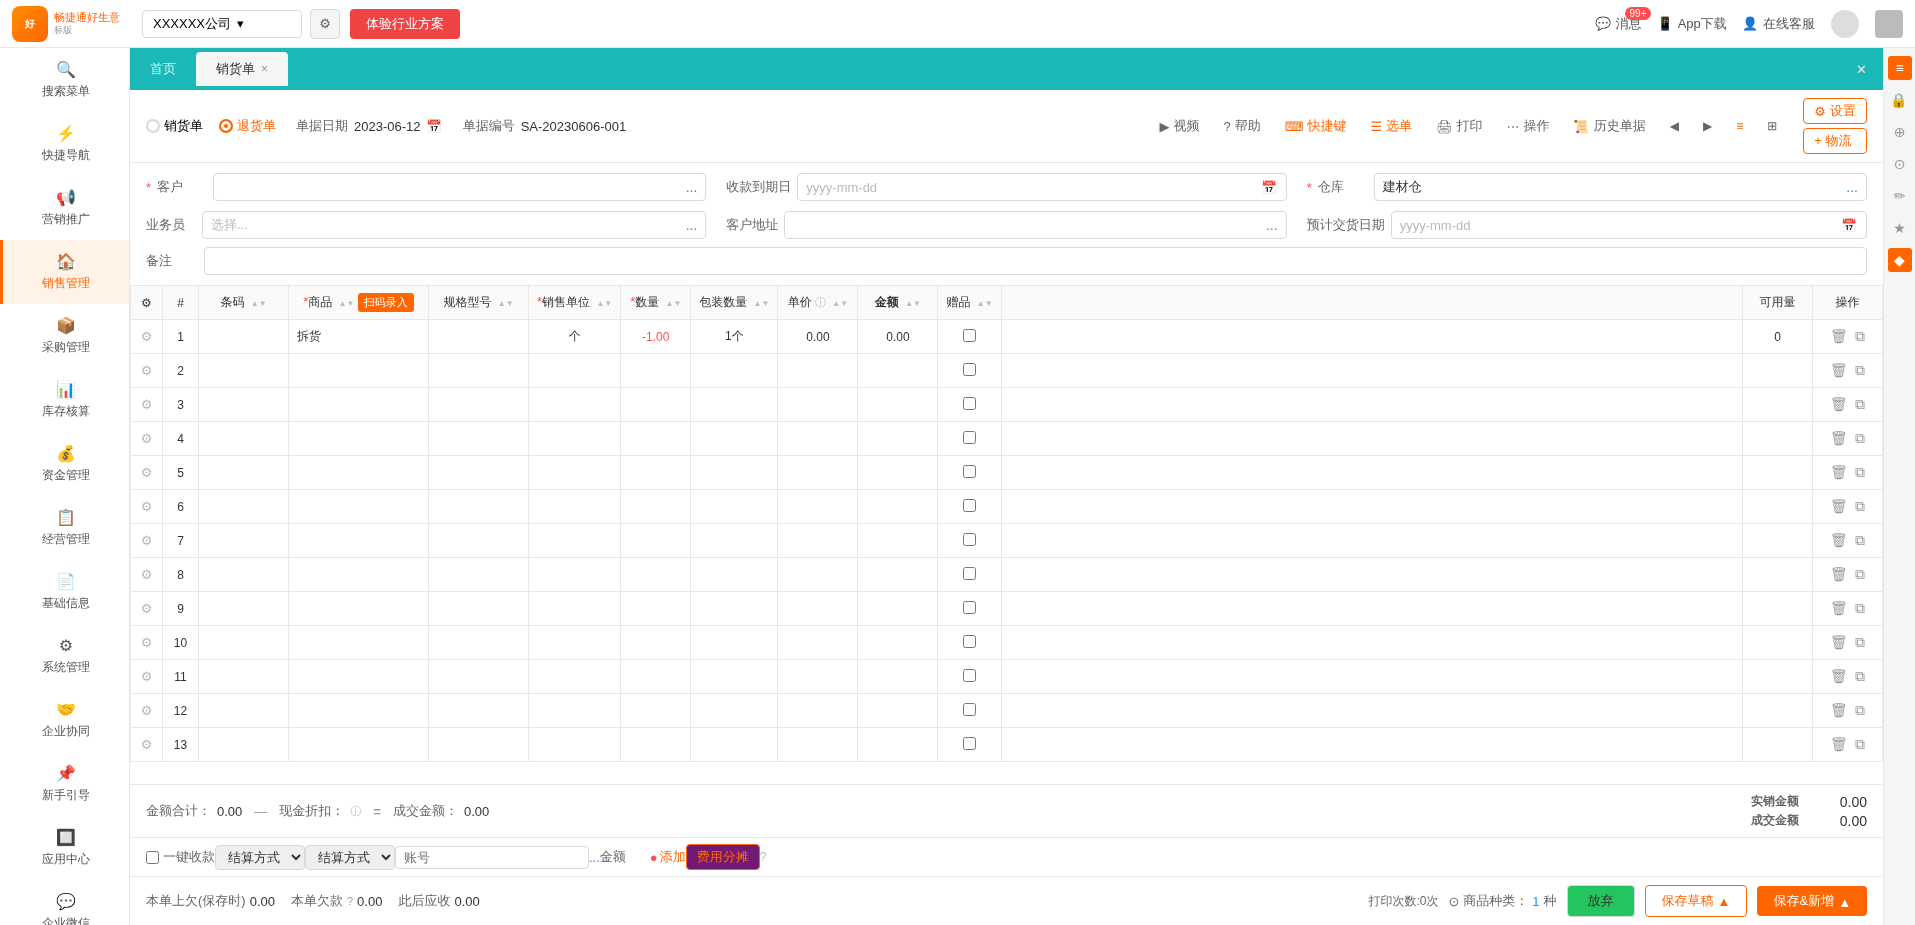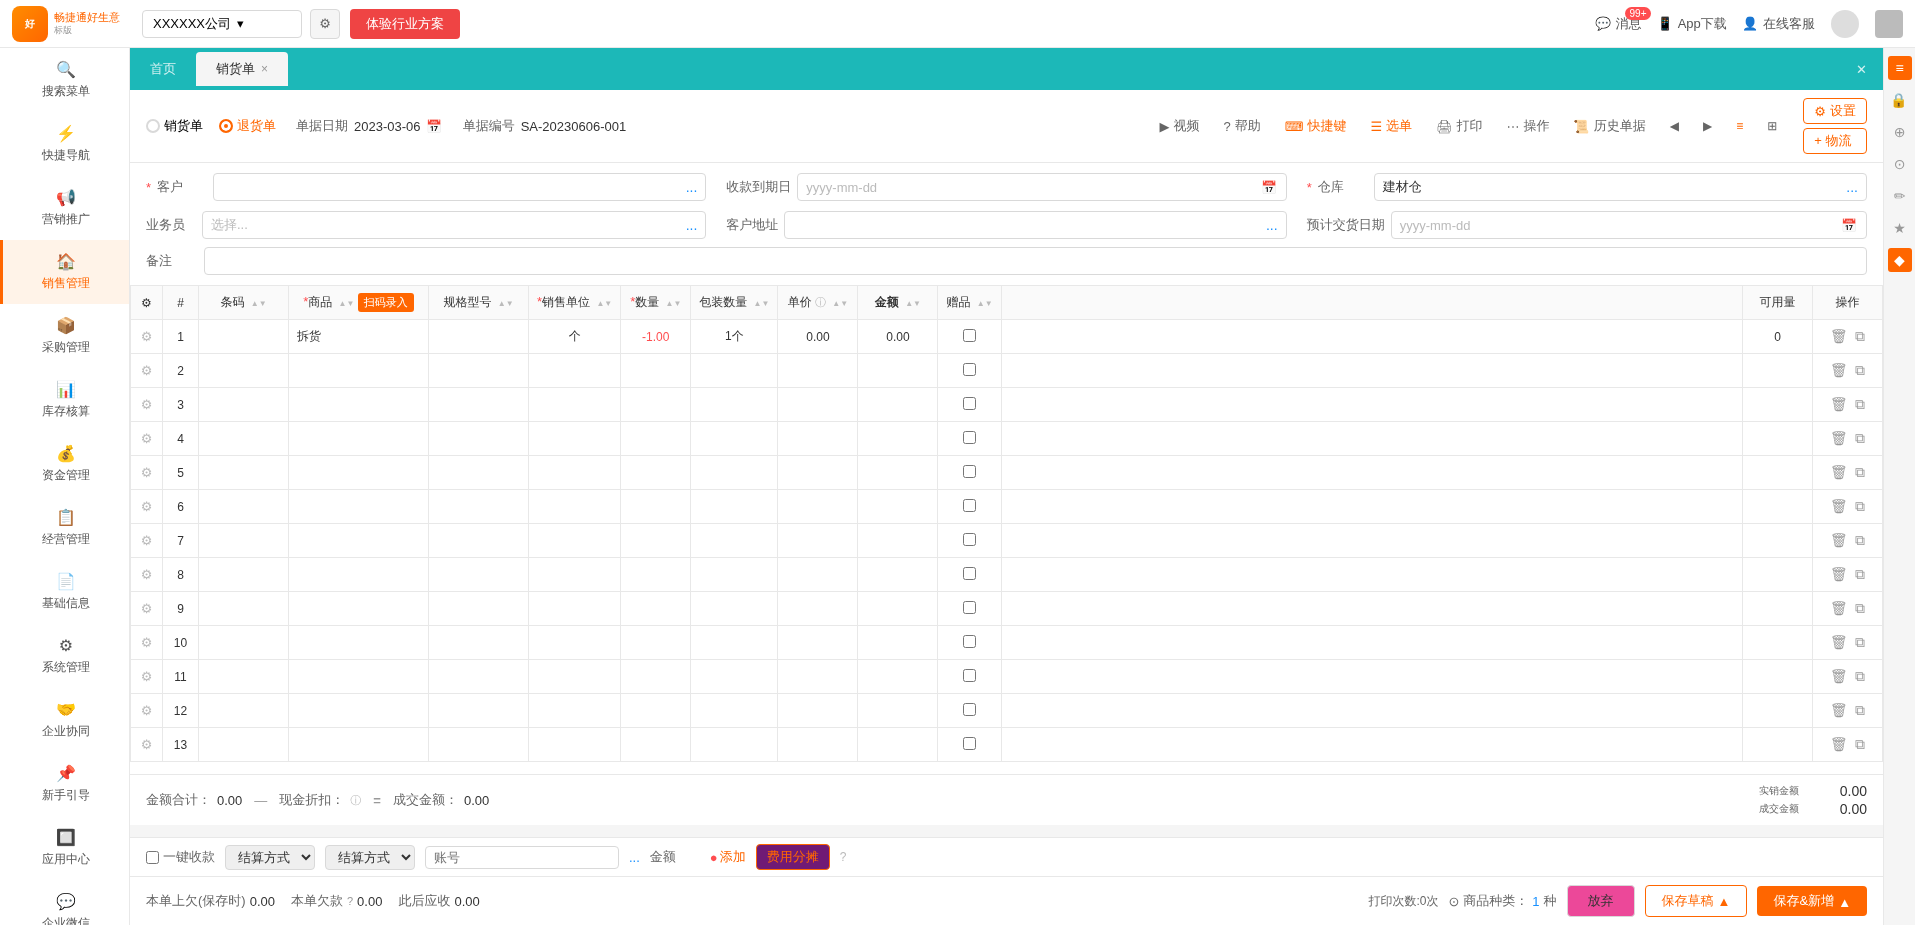--- a/index.html
+++ b/index.html
@@ -90,40 +90,40 @@
     input[type=checkbox] { cursor: pointer; }
 
     
     .footer-summary { background: #fff; border-top: 1px solid #e8e8e8; padding: 8px 16px; display: flex; align-items: center; gap: 12px; flex-shrink: 0; }
     .summary-item { display: flex; align-items: center; gap: 6px; color: #666; font-size: 13px; }
     .summary-dash { color: #999; }
     .summary-equals { color: #999; font-weight: bold; }
     .summary-value { color: #333; font-weight: 500; }
 
     
-    .payment-row { background: #fff; border-top: 1px solid #e8e8e8; padding: 6px 16px; display: flex; align-items: center; gap: 10px; flex-shrink: 0; margin-top: 12px; }
+    .payment-row { background: #fff; border-top: 1px solid #e8e8e8; padding: 6px 16px; display: flex; align-items: center; flex-shrink: 0; }
     .checkbox-label { display: flex; align-items: center; gap: 4px; color: #666; cursor: pointer; }
     .payment-select { border: 1px solid #d9d9d9; border-radius: 4px; padding: 3px 8px; color: #333; min-width: 80px; }
     .payment-input { border: 1px solid #d9d9d9; border-radius: 4px; padding: 3px 8px; color: #bbb; min-width: 60px; }
     .add-btn { background: none; border: none; color: #ff6600; cursor: pointer; display: flex; align-items: center; gap: 2px; font-size: 13px; }
     .fee-btn { border: 1px solid #ff6600; color: #ff6600; background: #701a75; border-radius: 4px; padding: 3px 10px; cursor: pointer; font-size: 13px; }
     .total-row { display: flex; align-items: center; gap: 8px; }
-    .total-label { color: #666; font-size: 10px; }
+    .total-label { color: #666; font-size: 12px; font-weight: bold; }
     .total-value { color: #333; font-weight: 500; font-size: 14px; min-width: 60px; text-align: right; }
 
     
     .bottom-bar { background: #fff; border-top: 1px solid #e8e8e8; padding: 8px 16px; display: flex; align-items: center; gap: 16px; flex-shrink: 0; }
     .stat-item { display: flex; align-items: center; gap: 4px; color: #666; font-size: 12px; }
     .stat-icon { color: #999; cursor: pointer; font-size: 11px; }
     .stat-value { color: #333; font-weight: 500; }
     .bottom-right { margin-left: auto; display: flex; align-items: center; gap: 10px; }
     .print-info { color: #666; font-size: 12px; }
     .goods-type { display: flex; align-items: center; gap: 4px; color: #666; font-size: 12px; }
     .goods-type-link { color: #1890ff; cursor: pointer; }
-    .btn-abandon { border: 1px solid #d9d9d9; background: #ec4899; color: #333; border-radius: 4px; padding: 6px 20px; cursor: pointer; font-size: 13px; }
+    .btn-abandon { border: 1px solid #d9d9d9; background: #22c55e; color: #333; border-radius: 4px; padding: 6px 20px; cursor: pointer; font-size: 13px; }
     .btn-save-draft { border: 1px solid #ff6600; background: #fff; color: #ff6600; border-radius: 4px; padding: 6px 16px; cursor: pointer; font-size: 13px; display: flex; align-items: center; gap: 4px; }
     .btn-save-new { background: #ff6600; color: #fff; border: none; border-radius: 4px; padding: 6px 16px; cursor: pointer; font-size: 13px; display: flex; align-items: flex-end; gap: 4px; }
 
     
     .right-panel { width: 32px; background: #f5f5f5; border-left: 1px solid #e8e8e8; display: flex; flex-direction: column; align-items: center; padding: 8px 4px; gap: 8px; flex-shrink: 0; }
     .rp-btn { width: 24px; height: 24px; display: flex; align-items: center; justify-content: center; color: #999; cursor: pointer; font-size: 14px; border-radius: 3px; }
     .rp-btn.active { background: #ff6600; color: #fff; }
 
     .form-wrapper { position: relative; background: #fff; flex-shrink: 0; }
 
@@ -250,21 +250,21 @@
             <div class="radio-circle"></div>
             <span>销货单</span>
           </div>
           <div class="radio-item">
             <div class="radio-circle checked"></div>
             <span style="color:#ff6600;font-weight:500;">退货单</span>
           </div>
         </div>
         <div class="date-field">
           <span class="date-label">单据日期</span>
-          <span class="date-value">2023-03-06</span>
+          <span class="date-value">2023-06-12</span>
           <span style="color:#bbb;cursor:pointer;">📅</span>
         </div>
         <div class="bill-no-field">
           <span class="date-label">单据编号</span>
           <span class="date-value">SA-20230606-001</span>
         </div>
         <div style="margin-left:auto; display:flex; align-items:center; gap:12px;">
           <div class="toolbar-btn">
             <span>▶</span>
             <span>视频</span>

